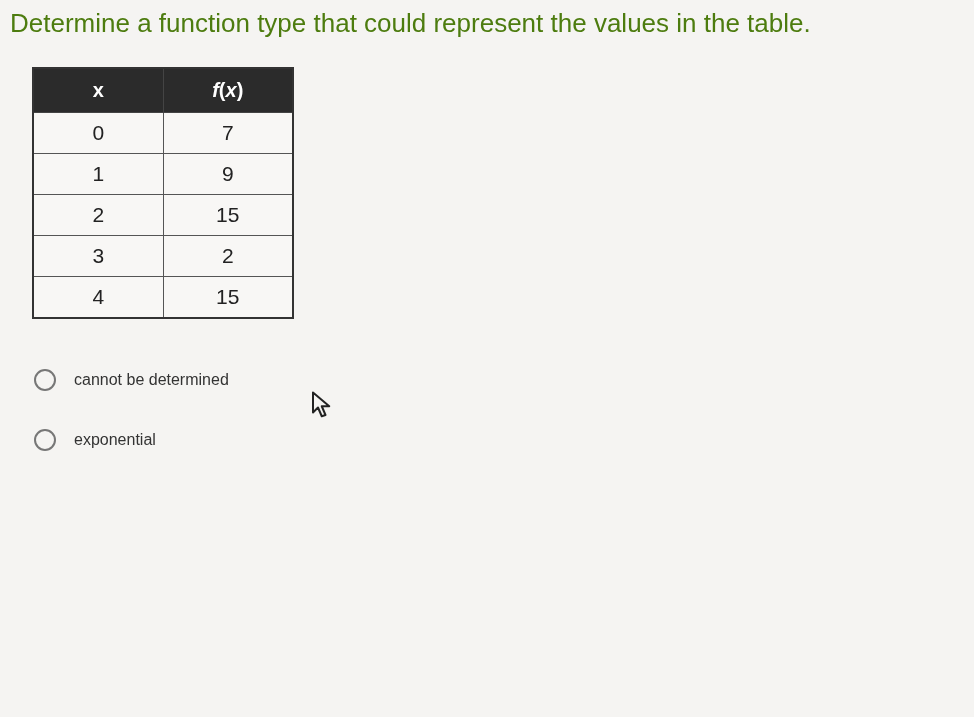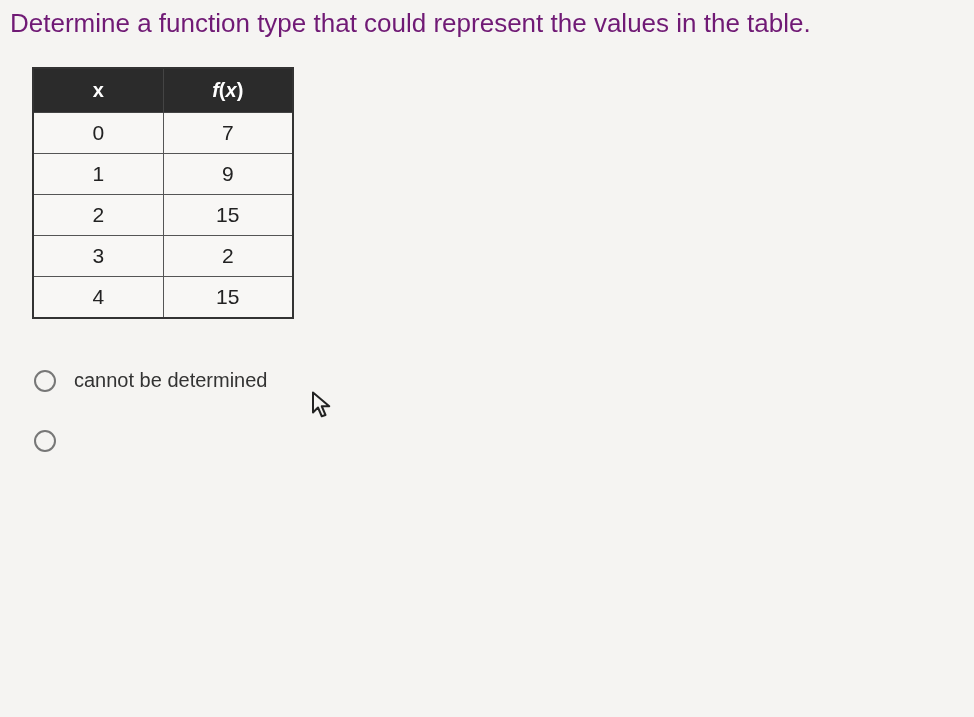--- a/index.html
+++ b/index.html
@@ -11,21 +11,21 @@
       font-family: -apple-system, BlinkMacSystemFont, "Segoe UI", Arial, sans-serif;
       background: #f5f4f2;
       width: 974px;
       height: 717px;
       padding: 8px 10px;
       color: #2a2a2a;
       position: relative;
     }
     .question {
       font-size: 26px;
-      color: #701a75;
+      color: #4d7c0f;
       margin-bottom: 28px;
       font-weight: 400;
     }
     .table-wrap {
       margin-left: 22px;
       margin-bottom: 50px;
     }
     table {
       border-collapse: collapse;
       border: 2px solid #333;
@@ -72,21 +72,21 @@
     .radio {
       width: 22px;
       height: 22px;
       border: 2px solid #777;
       border-radius: 50%;
       margin-right: 18px;
       background: transparent;
       flex-shrink: 0;
     }
     .option-label {
-      font-size: 20px;
+      font-size: 16px;
       color: #333;
     }
   </style>
 </head>
 <body>
 
 <div class="question">Determine a function type that could represent the values in the table.</div>
 
 <div class="table-wrap">
   <table>
@@ -125,14 +125,15 @@
   <path d="M2 2 L2 18 L6 14 L9 21 L12 20 L9 13 L15 13 Z" fill="none" stroke="#222" stroke-width="1.6" stroke-linejoin="round"></path>
 </svg>
 
 <div class="options">
   <div class="option">
     <div class="radio"></div>
     <span class="option-label">cannot be determined</span>
   </div>
   <div class="option">
     <div class="radio"></div>
+    <span class="option-label">exponential</span>
   </div>
 </div>
 
 </body></html>

